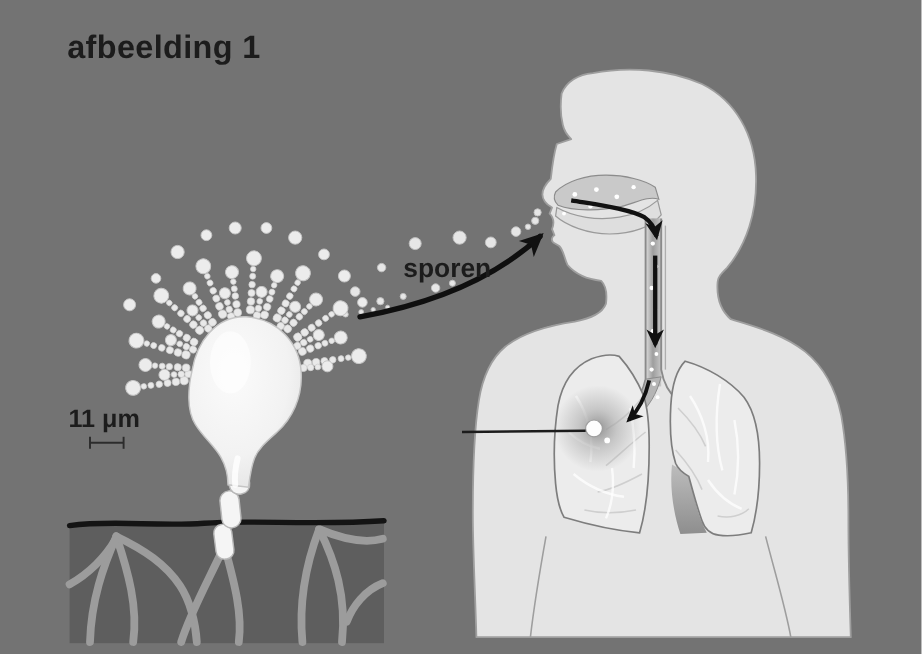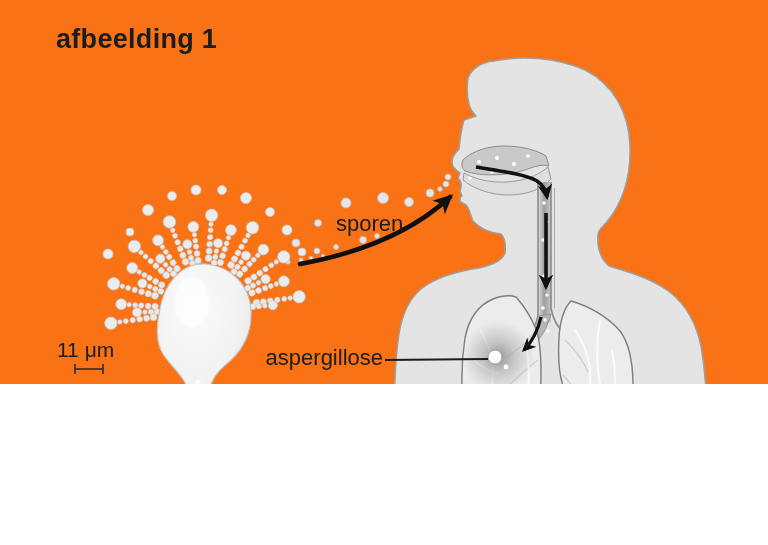--- a/index.html
+++ b/index.html
@@ -1,21 +1,21 @@
 <!DOCTYPE html>
 <html><head>
 <meta charset="utf-8">
 <style>
   html,body{margin:0;padding:0;background:#fff;}
   .stage{
-    position:relative;width:768px;height:384px;background:#f97316;
+    position:relative;width:768px;height:545px;background:#737373;
     font-family:"Liberation Sans","DejaVu Sans",sans-serif;overflow:hidden;
   }
   .stage svg{position:absolute;left:0;top:0;}
-  .lbl{position:absolute;color:#1c1c1c;white-space:nowrap;}
+  .lbl{position:absolute;color:#1c1c1c;white-space:nowrap;font-weight:bold;}
   .title{left:56px;top:24px;font-size:27px;font-weight:bold;letter-spacing:.3px;}
   .sporen{left:336px;top:211px;font-size:22px;}
   .disease{left:230px;top:345px;width:153px;text-align:right;font-size:22px;}
   .scale{left:57px;top:338px;font-size:21px;}
 </style>
 </head>
 <body>
 
 <div class="stage">
 
@@ -254,16 +254,15 @@
     <line x1="75" y1="369" x2="103" y2="369"></line>
     <line x1="75" y1="364" x2="75" y2="374"></line>
     <line x1="103" y1="364" x2="103" y2="374"></line>
   </g>
 
   <line x1="385" y1="360" x2="488" y2="359" stroke="#1c1c1c" stroke-width="2.2"></line>
 </svg>
 
 <div class="lbl title">afbeelding 1</div>
 <div class="lbl sporen">sporen</div>
-<div class="lbl disease">aspergillose</div>
 <div class="lbl scale">11 μm</div>
 
 </div>
 
 </body></html>

